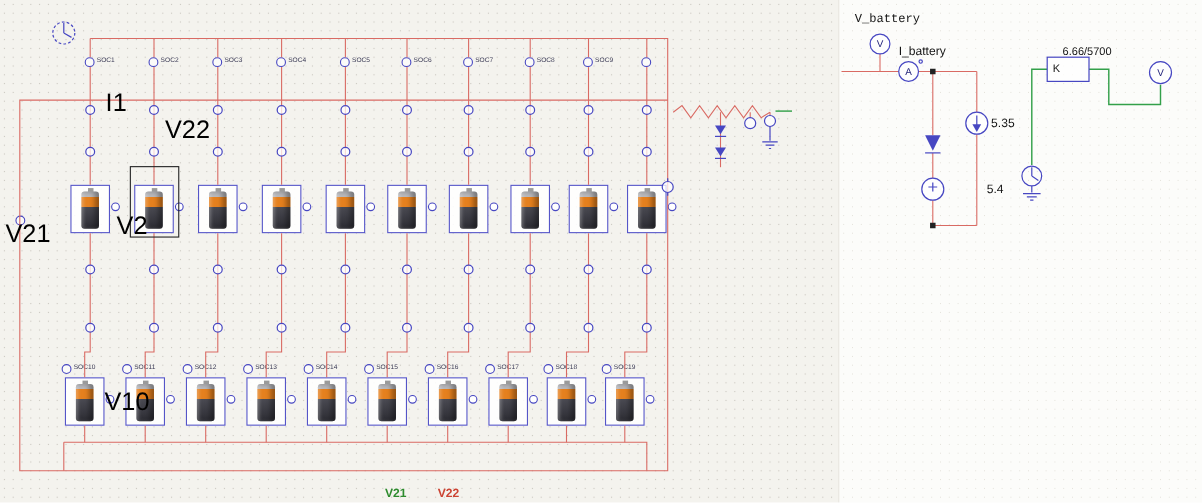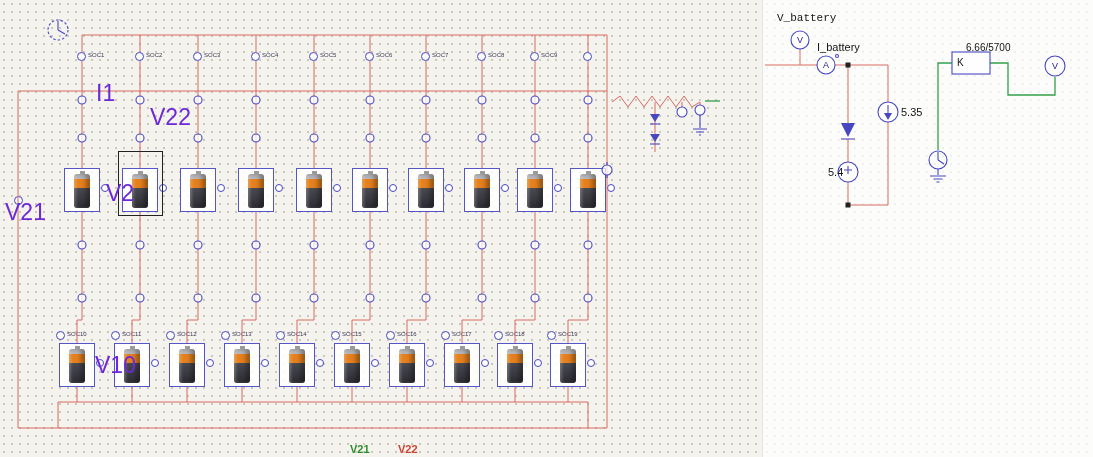--- a/index.html
+++ b/index.html
@@ -25,38 +25,38 @@
   .battery .cyl{position:absolute;left:9px;top:5px;width:16px;height:34px;border-radius:3px;
      background:linear-gradient(180deg,#b9b9bd 0,#b9b9bd 5px,#e5801e 5px,#e5801e 14px,
                  #4a4a52 14px,#2c2c33 100%);
      box-shadow:inset -4px 0 5px rgba(0,0,0,0.35), inset 2px 0 3px rgba(255,255,255,0.25);}
   .battery .cap{position:absolute;left:15px;top:2px;width:5px;height:4px;background:#9a9a9a;}
   .battery .side-sensor{position:absolute;right:-10px;top:15px;width:8px;height:8px;
      border:1px solid #4747c2;border-radius:50%;background:#fff;box-sizing:border-box;}
   .sensor{position:absolute;width:9px;height:9px;border:1.2px solid #4747c2;border-radius:50%;
           background:rgba(255,255,255,0.65);box-sizing:border-box;}
   .sensor-label{position:absolute;font-size:6px;color:#3a3a55;white-space:nowrap;}
-  .ann{position:absolute;font-size:23px;color:#6d28d9;z-index:5;}
+  .ann{position:absolute;font-size:23px;color:#000000;z-index:5;}
   #ann-i1{left:96px;top:80px;}
   #ann-v22{left:150px;top:104px;}
   #ann-v21{left:5px;top:199px;}
-  #ann-v2{left:106px;top:180px;}
+  #ann-v2{left:106px;top:192px;}
   #ann-v10{left:95px;top:352px;}
   #ann-ibattery{left:613px;top:85px;}
   #ann-discharging{left:621px;top:241px;width:172px;line-height:1.32;}
   #select-rect{position:absolute;left:118px;top:151px;width:43px;height:63px;
                border:1.5px solid #222;z-index:4;}
   .legend{position:absolute;font-size:11px;font-weight:bold;z-index:5;}
   #legend-v21{left:350px;top:443px;color:#2e8b2e;}
   #legend-v22{left:398px;top:443px;color:#cc4433;}
   .rlabel{position:absolute;font-size:11px;color:#141414;z-index:5;white-space:nowrap;}
   #lbl-vbattery{left:777px;top:12px;font-family:Liberation Mono, monospace;}
   #lbl-ibattery{left:817px;top:41px;}
   #val-current{left:901px;top:106px;}
-  #val-voltage{left:828px;top:166px;}
+  #val-voltage{left:897px;top:166px;}
   #lbl-k{left:957px;top:57px;font-size:10px;}
   #val-k{left:966px;top:42px;font-size:10px;}
   .meter-letter{position:absolute;width:14px;text-align:center;font-size:9px;color:#23237a;z-index:5;}
   #ml-v1{left:793px;top:35px;}
   #ml-a{left:819px;top:60px;}
   #ml-v2{left:1048px;top:61px;}
 </style>
 </head>
 <body>
 

